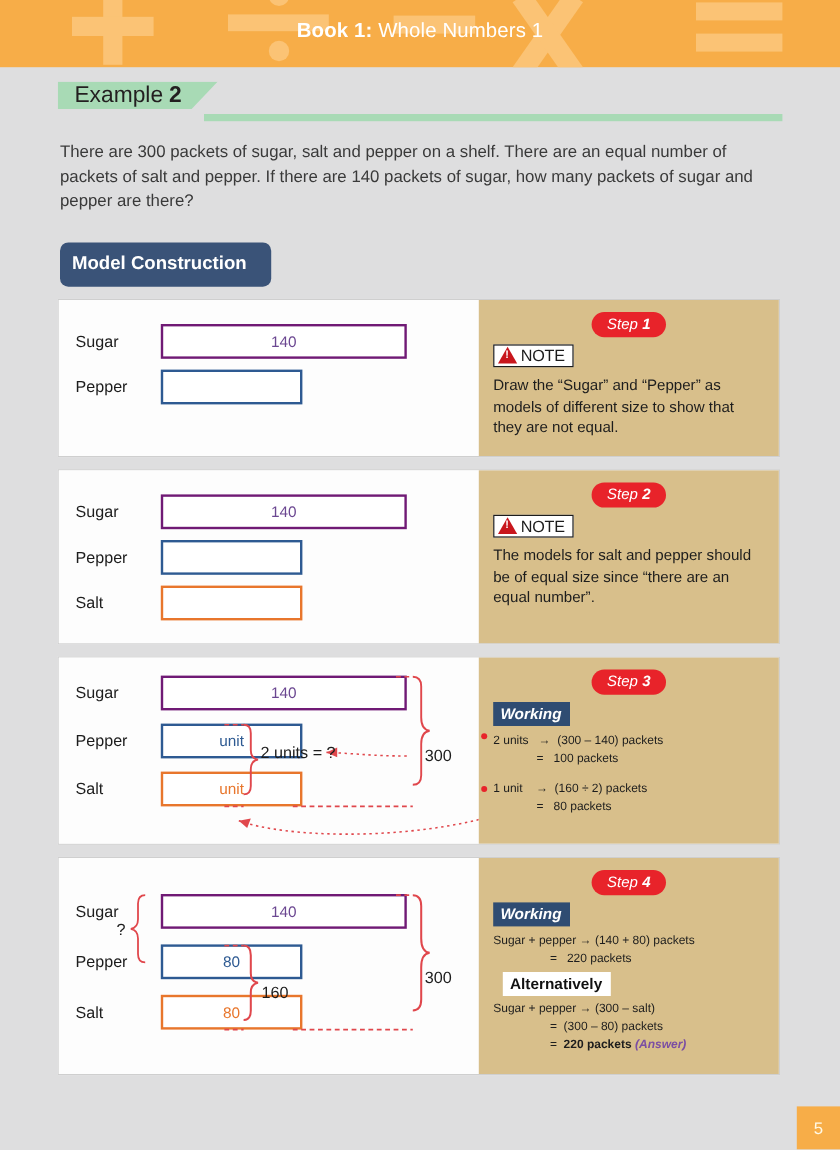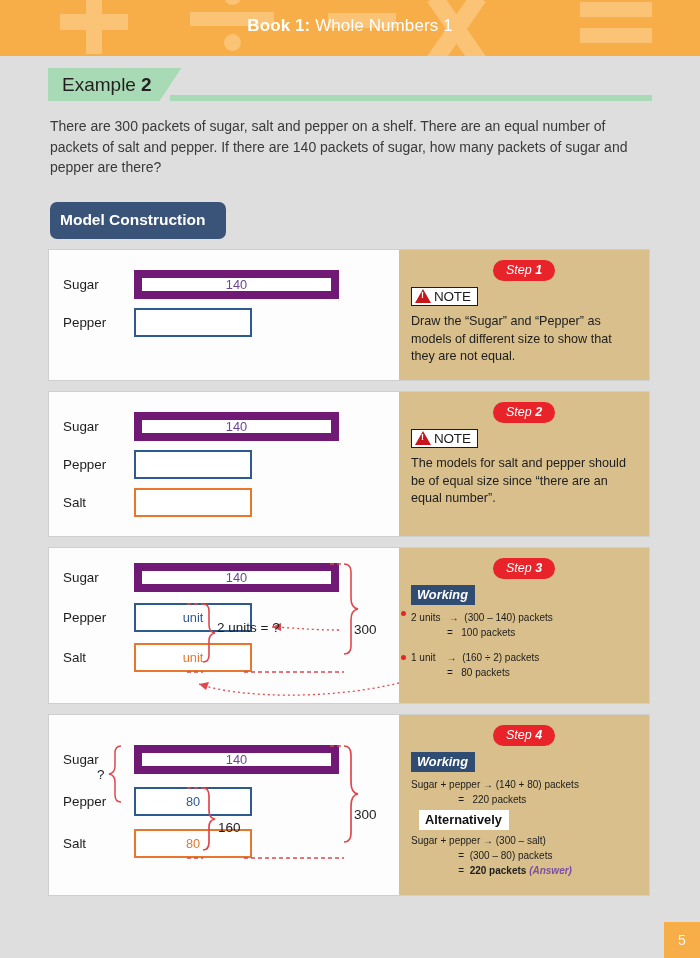--- a/index.html
+++ b/index.html
@@ -58,21 +58,21 @@
 
   
   .example-row {
     position: relative;
     margin-top: 12px;
     height: 34px;
   }
   .example-tab {
     position: absolute;
     left: 48px; top: 0;
-    height: 33px;
+    height: 23px;
     padding: 0 30px 0 14px;
     background: #a8dab5;
     display: flex;
     align-items: center;
     clip-path: polygon(0 0, 100% 0, calc(100% - 22px) 100%, 0 100%);
     font-size: 19px;
     color: #231f20;
   }
   .example-tab .num { font-weight: bold; margin-left: 5px; }
   .example-underline {
@@ -234,21 +234,21 @@
   }
   .bar {
     height: 29px;
     box-sizing: border-box;
     display: flex;
     align-items: center;
     justify-content: center;
     font-size: 12.8px;
     background: #fff;
   }
-  .bar-sugar  { border: 8px solid #701a75; color: #6b4791; }
+  .bar-sugar  { border: 2px solid #701a75; color: #6b4791; }
   .bar-pepper { border: 2px solid #2e5a92; color: #2e5a92; }
   .bar-salt   { border: 2px solid #e8762c; color: #e8762c; }
 
   
   .anno {
     position: absolute;
     left: 0; top: 0;
     width: 350px; height: 100%;
     pointer-events: none;
   }

